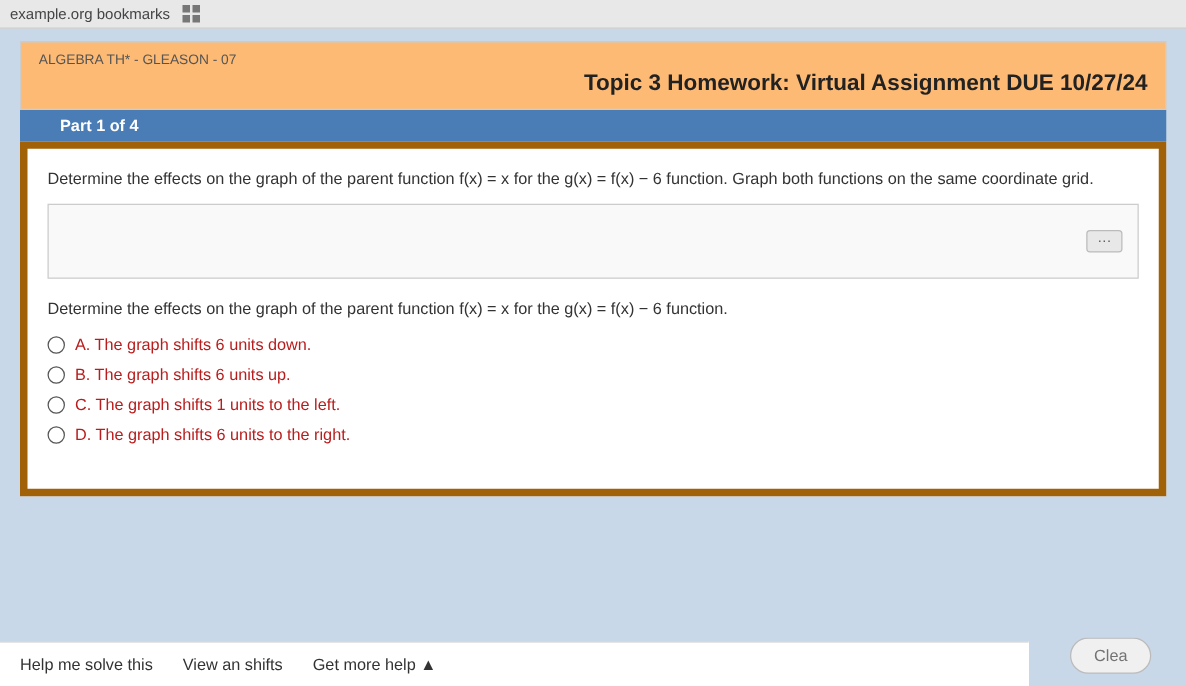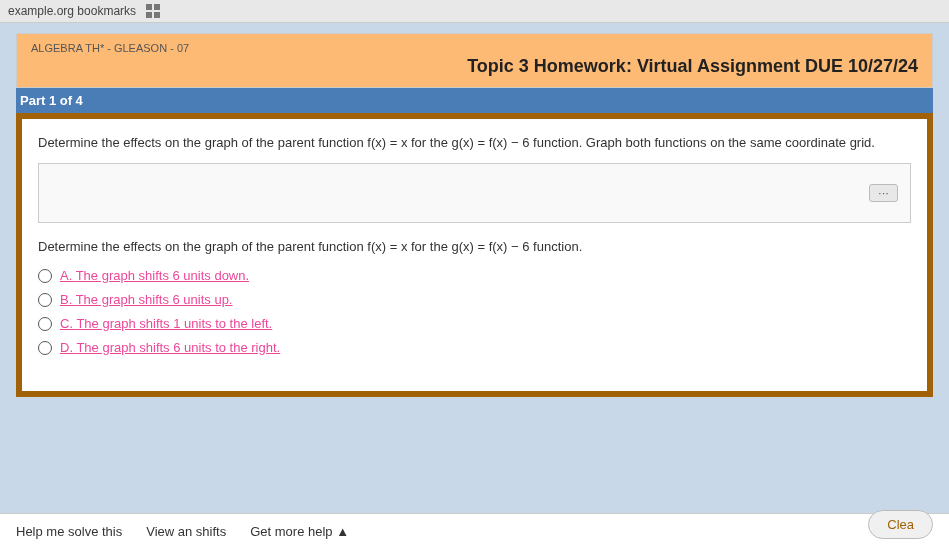--- a/index.html
+++ b/index.html
@@ -38,21 +38,21 @@
     }
     .header-title {
       font-size: 18px;
       font-weight: bold;
       color: #222;
       text-align: right;
     }
     .part-banner {
       background: #4a7db5;
       color: white;
-      padding: 5px 4px;
+      padding: 5px 32px;
       font-size: 13px;
       font-weight: bold;
     }
     .content-box {
       background: white;
       border: 6px solid #a16207;
       padding: 14px 16px 16px 16px;
       margin-top: 0;
     }
     .question-instruction {
@@ -90,61 +90,60 @@
       display: flex;
       flex-direction: column;
       gap: 9px;
       margin-bottom: 20px;
     }
     .option-item {
       display: flex;
       align-items: center;
       gap: 8px;
       font-size: 13px;
-      color: #ec4899;
-      cursor: pointer;
-      text-decoration: underline;
+      color: #b91c1c;
+      cursor: pointer;
     }
     .option-radio {
       width: 14px;
       height: 14px;
       border-radius: 50%;
       border: 1.5px solid #555;
       background: white;
       flex-shrink: 0;
     }
     .footer-bar {
       background: white;
       border-top: 1px solid #ccc;
       padding: 10px 16px;
       display: flex;
       align-items: center;
       gap: 24px;
       position: fixed;
       bottom: 0;
       left: 0;
-      width: 949px;
+      width: 823px;
     }
     .footer-link {
       font-size: 13px;
       color: #333;
       cursor: pointer;
       text-decoration: none;
     }
     .clear-btn {
       position: fixed;
       bottom: 10px;
-      right: 16px;
+      right: 28px;
       background: #f0f0f0;
       border: 1px solid #bbb;
       border-radius: 16px;
       padding: 6px 18px;
       font-size: 13px;
       cursor: pointer;
-      color: #a16207;
+      color: #737373;
       text-align: center;
     }
   </style>
 </head>
 <body>
 
 <div class="top-bar">
   <span>example.org bookmarks</span>
   <span style="display:inline-grid; grid-template-columns:1fr 1fr; gap:2px; margin-left:4px;">
     <span style="width:6px;height:6px;background:#777;display:inline-block;"></span>

